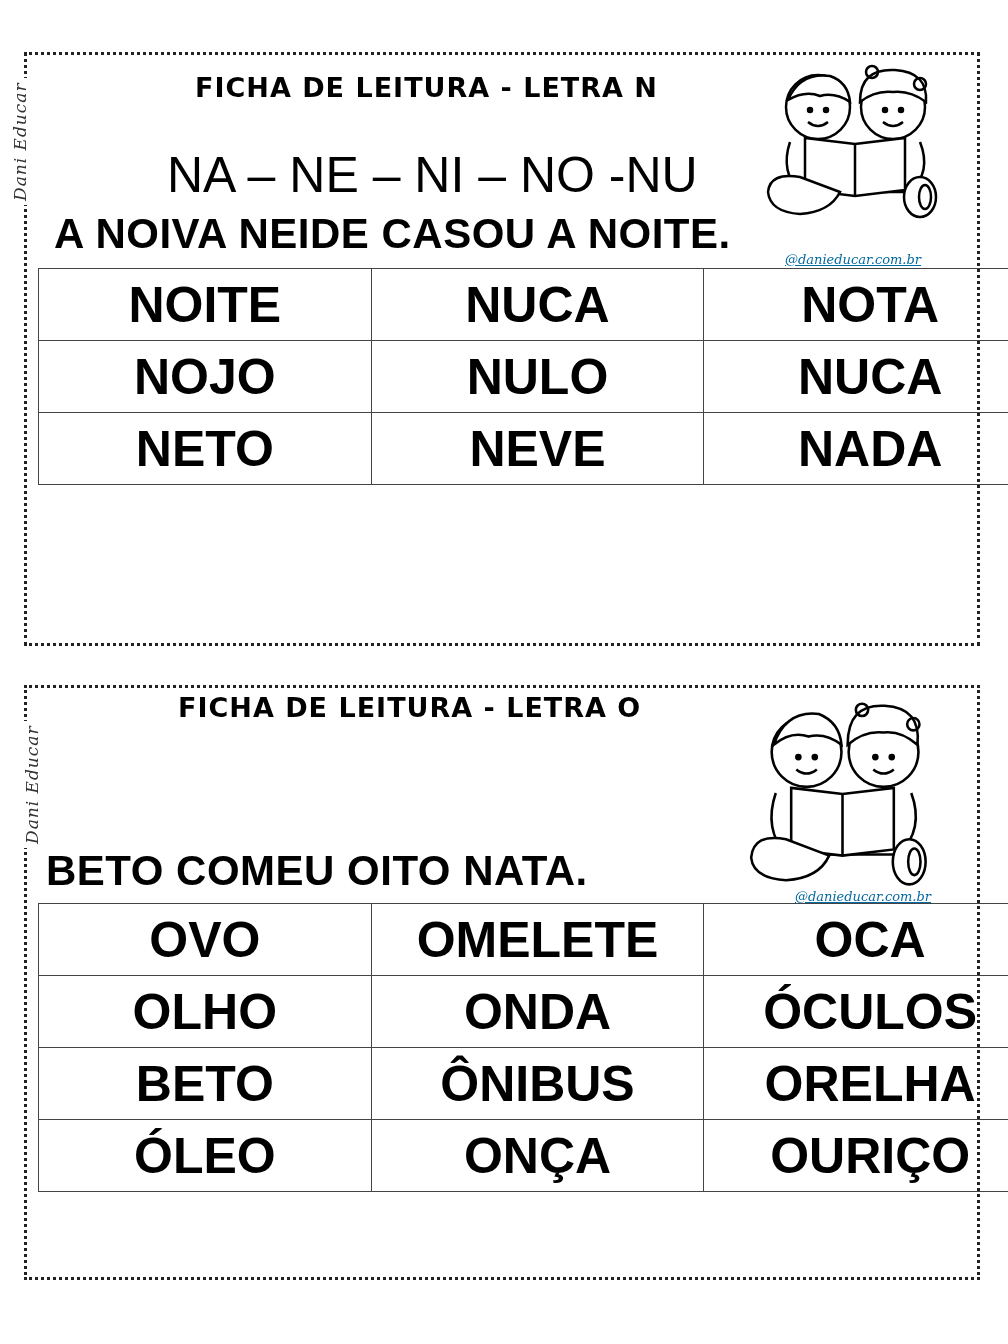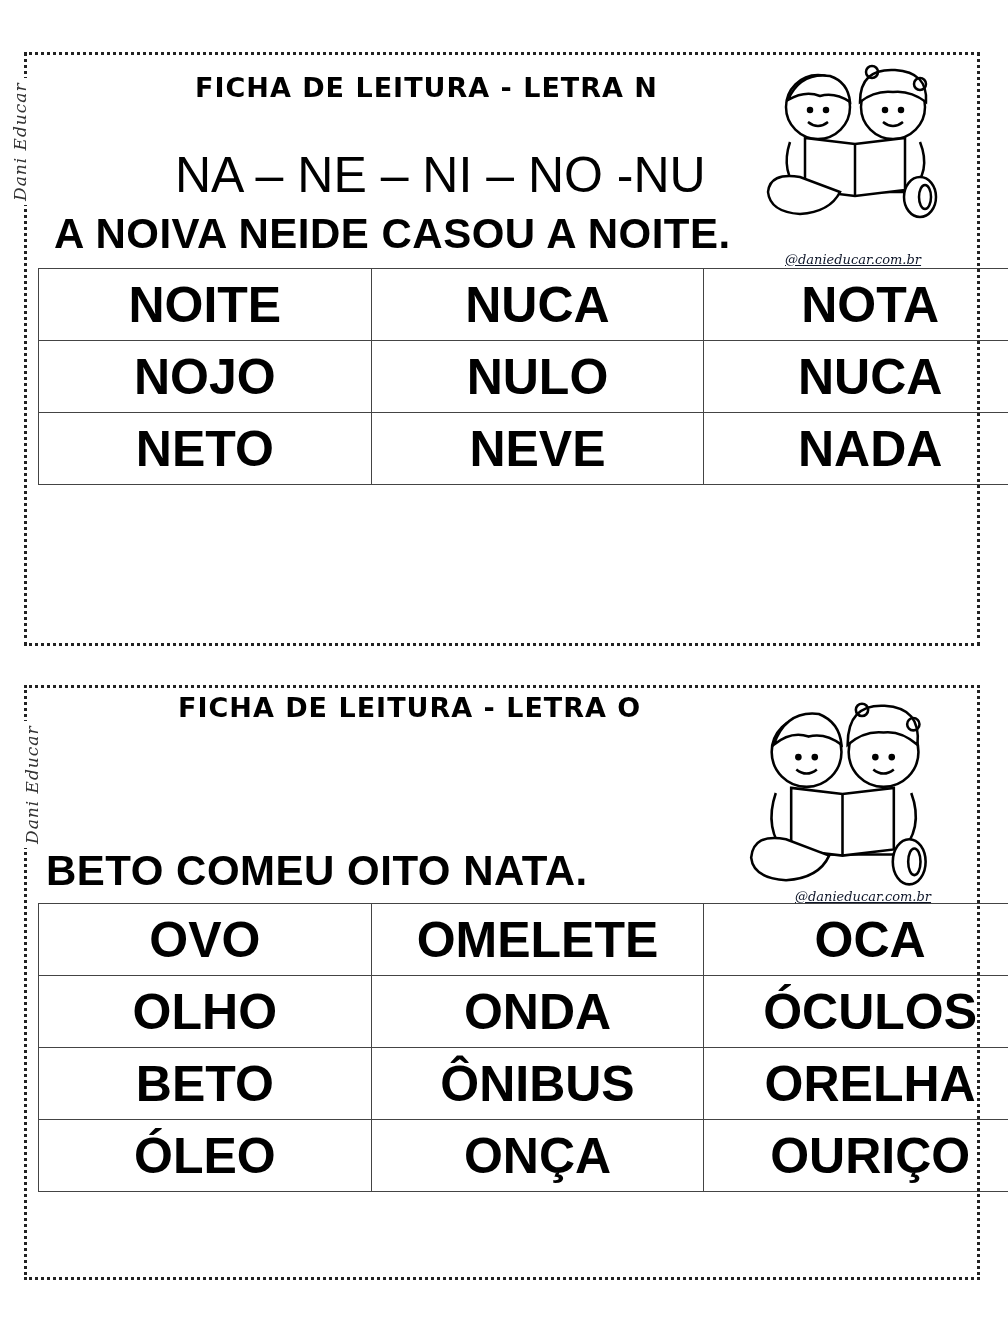--- a/index.html
+++ b/index.html
@@ -5,31 +5,31 @@
   html, body { margin:0; padding:0; background:#ffffff; }
   body { width:1008px; height:1344px; position:relative; overflow:hidden; font-family:"Liberation Sans", sans-serif; color:#000; }
   .card { position:absolute; left:24px; width:956px; border:3px dotted #222; box-sizing:border-box; }
   .card.top { top:52px; height:594px; }
   .card.bottom { top:685px; height:595px; }
   .watermark { position:absolute; font-family:"DejaVu Serif", serif; font-style:italic; font-size:17px; color:#333; transform:rotate(-90deg); transform-origin:left top; white-space:nowrap; background:#fff; padding:0 4px; letter-spacing:1px; }
   .ficha-title { position:absolute; font-family:"DejaVu Sans", sans-serif; font-weight:bold; font-size:27px; letter-spacing:1px; white-space:nowrap; }
   .syllables { position:absolute; font-size:50px; white-space:nowrap; }
   .sentence { position:absolute; font-weight:bold; font-size:42px; white-space:nowrap; letter-spacing:0.5px; }
   .illus { position:absolute; width:190px; height:160px; }
-  .credit { position:absolute; font-family:"DejaVu Serif", serif; font-style:italic; font-size:13px; color:#0f172a; text-decoration:underline; white-space:nowrap; }
+  .credit { position:absolute; font-family:"DejaVu Serif", serif; font-style:italic; font-size:13px; color:#0369a1; text-decoration:underline; white-space:nowrap; }
   table.words { position:absolute; left:38px; width:999px; border-collapse:collapse; table-layout:fixed;font-weight:bold; }
   table.words td { border:1.5px solid #444; height:71px; text-align:center; vertical-align:middle; font-size:50px; padding:0; line-height:1; }
 </style>
 </head>
 <body>
 
 <div class="card top"></div>
 <div class="watermark" style="left:10px; top:205px;">Dani Educar</div>
 <div class="ficha-title" style="left:195px; top:72px;">FICHA  DE  LEITURA  -  LETRA N</div>
-<div class="syllables" style="left:175px; top:146px;text-align:center;">NA – NE – NI – NO -NU</div>
+<div class="syllables" style="left:167px; top:146px;text-align:center;">NA – NE – NI – NO -NU</div>
 
 <svg class="illus" style="left:760px; top:62px;" viewBox="0 0 190 160" fill="none" stroke="#000" stroke-width="2.5">
   <circle cx="58" cy="45" r="32" fill="#fff"></circle>
   <path d="M28 38 Q40 10 70 14 Q88 20 90 40 Q75 30 60 34 Q45 28 28 38Z" fill="#fff"></path>
   <circle cx="133" cy="45" r="32" fill="#fff"></circle>
   <path d="M100 40 Q100 6 135 8 Q168 10 166 40 Q150 28 133 30 Q115 28 100 40Z" fill="#fff"></path>
   <circle cx="112" cy="10" r="6"></circle>
     <circle cx="160" cy="22" r="6"></circle>
   <circle cx="50" cy="48" r="2" fill="#000"></circle>
     <circle cx="66" cy="48" r="2" fill="#000"></circle>

